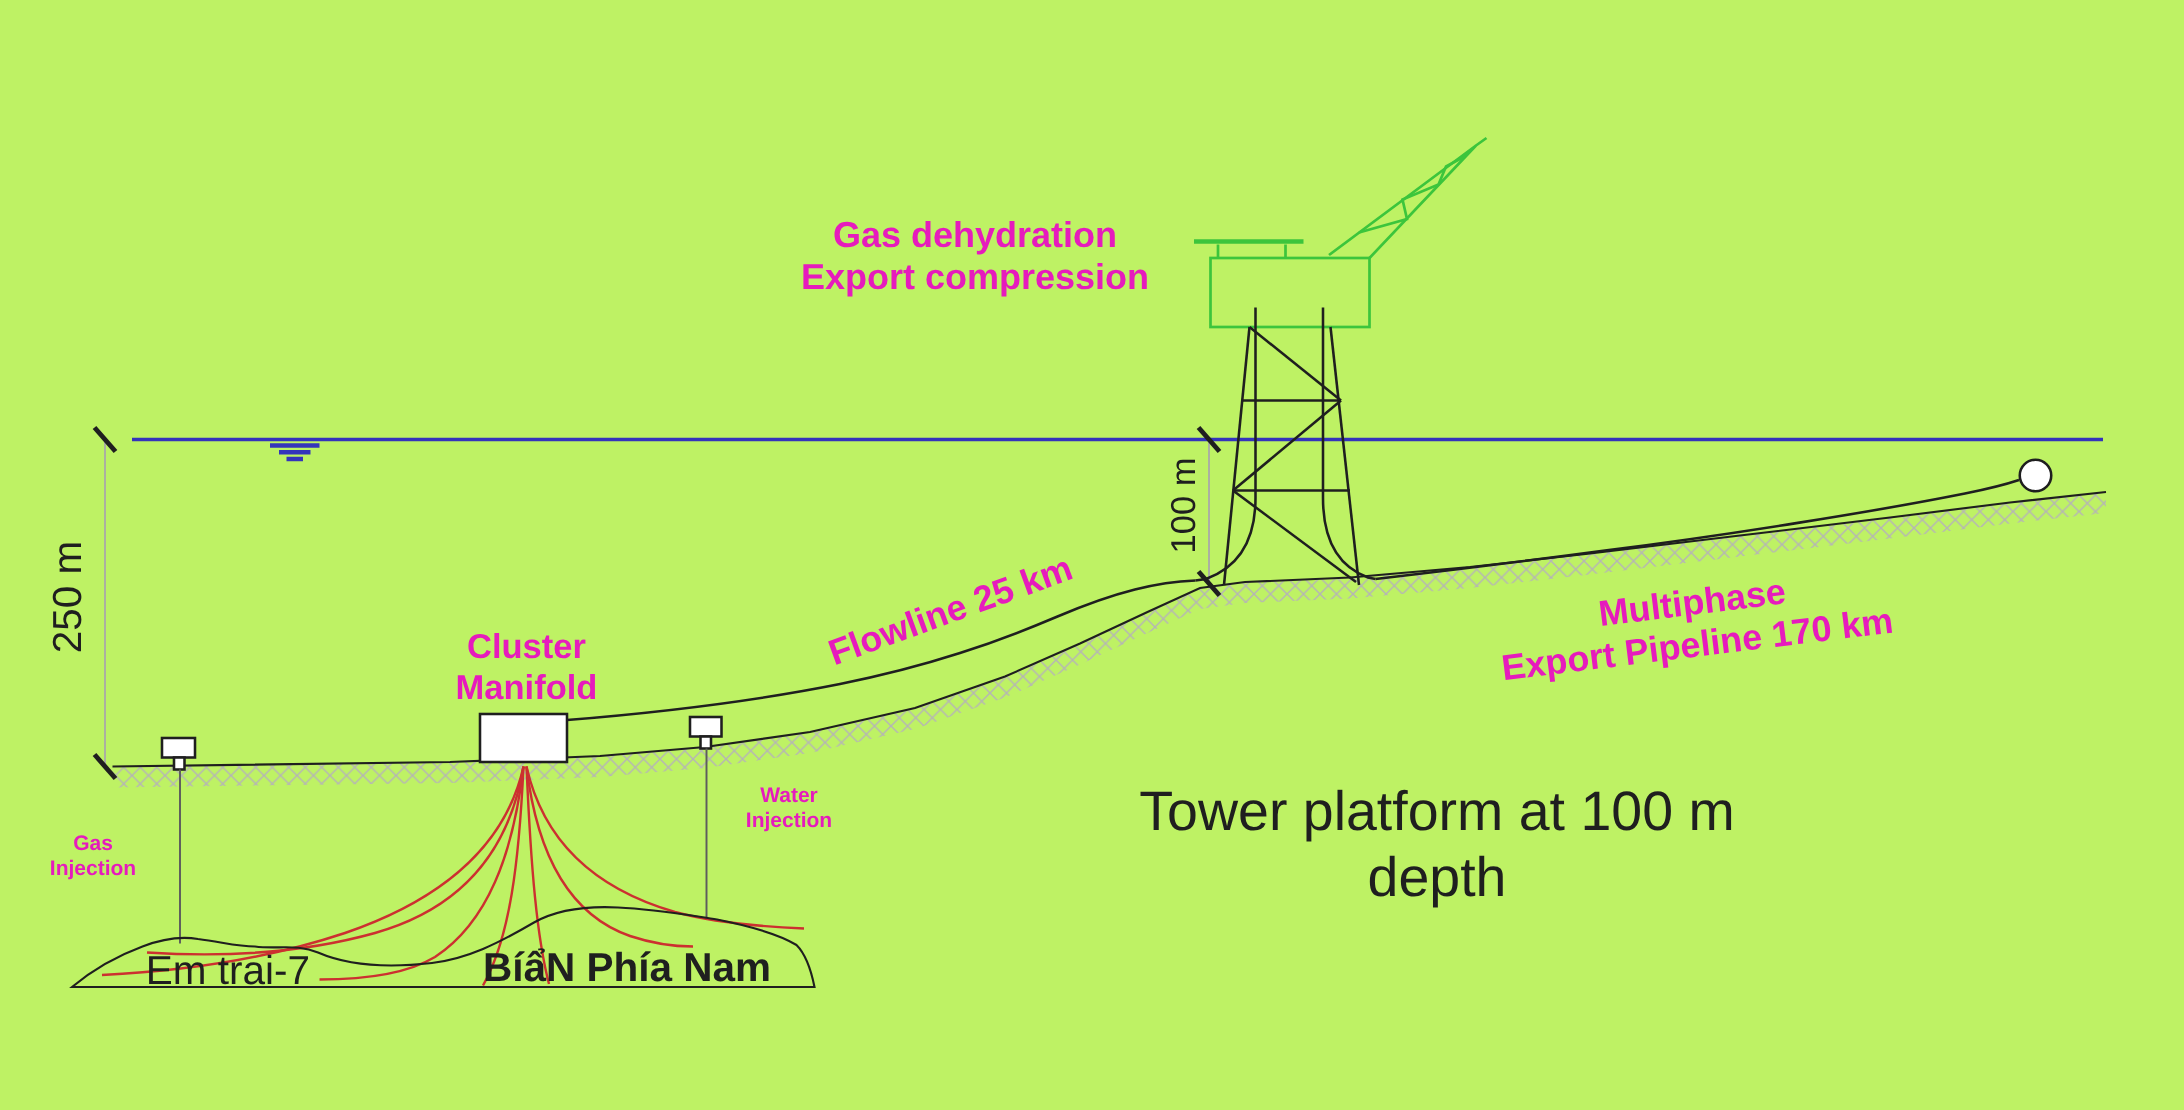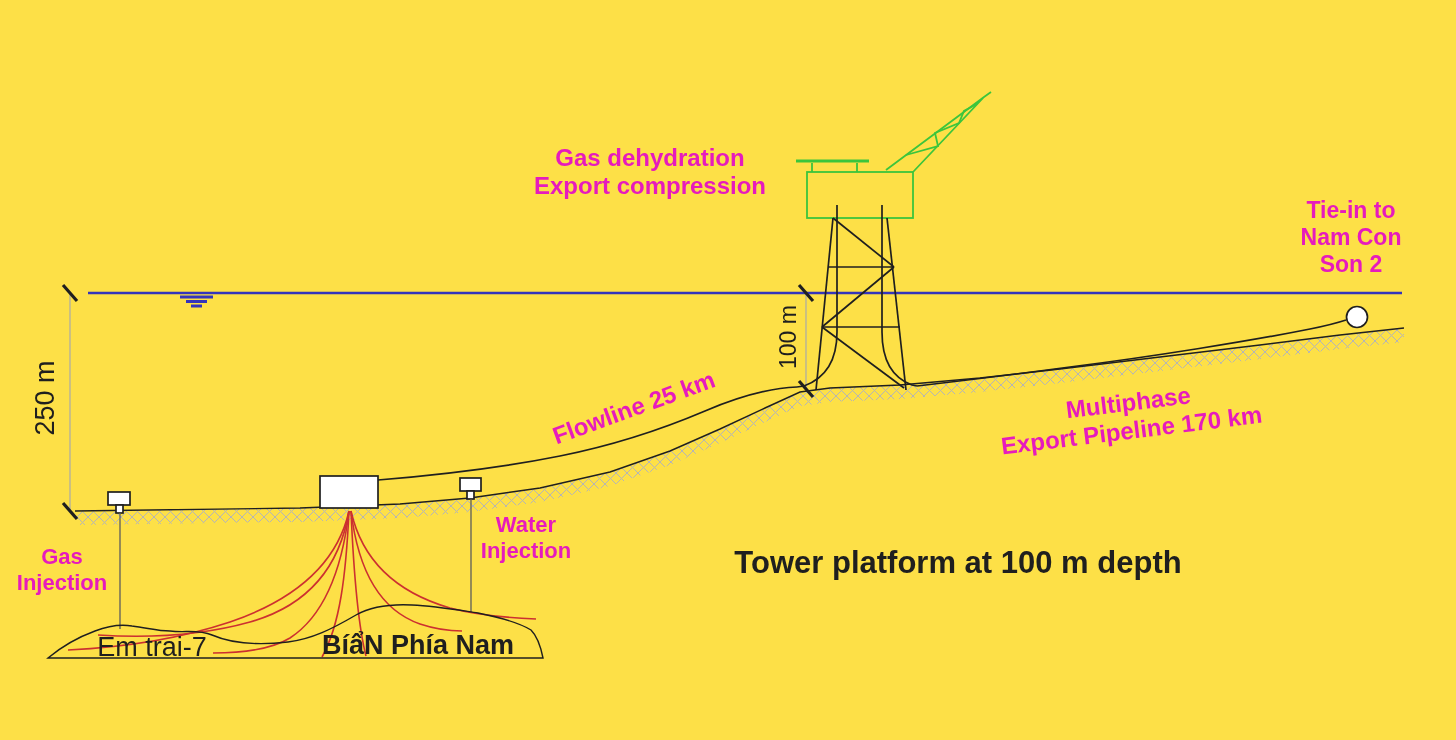--- a/index.html
+++ b/index.html
@@ -1,38 +1,38 @@
 <!DOCTYPE html>
 <html style="--label: #e61bbd; --water: #3434bb; --platform: #3cc53c; --wells: #cc3030; --lines: #1f1f1f; --hatch: #b5b5b5;"><head>
 <meta charset="utf-8">
 <style>
   html,body{margin:0;padding:0;background:#fff;}
   #stage{
     position:relative;
     width:1456px;height:740px;
-    background:#fde047;
+    background:#bef264;
     overflow:hidden;
     font-family:"Liberation Sans", sans-serif;
   }
   #stage svg{position:absolute;left:0;top:0;}
   .lbl{
     position:absolute;
     transform:translate(-50%,-50%);
     white-space:pre-line;
     text-align:center;
     line-height:1.18;
     pointer-events:none;
   }
   .magenta{color:var(--label,#e61bbd);font-weight:700;}
   .blacktxt{color:var(--lines,#1a1a1a);font-weight:400;}
-  .sz31{font-size:31px;font-weight:bold;}
+  .sz31{font-size:37px;}
   .sz27{font-size:27px;}
   .sz24{font-size:24px;}
   .sz23{font-size:23px;}
-  .sz22{font-size:22px;}
+  .sz22{font-size:14px;}
   .rot20{transform:translate(-50%,-50%) rotate(-20deg);}
   .rot7{transform:translate(-50%,-50%) rotate(-7deg);}
   .rot90{transform:translate(-50%,-50%) rotate(-90deg);}
   
   .sv-green{stroke:var(--platform,#3cc53c);fill:none;stroke-width:1.8;}
   .sv-green-thick{stroke:var(--platform,#3cc53c);fill:none;stroke-width:3;}
   .sv-black{stroke:var(--lines,#1f1f1f);fill:none;stroke-width:1.7;}
   .sv-thin{stroke:var(--lines,#1f1f1f);fill:none;stroke-width:1.4;}
   .sv-blue{stroke:var(--water,#3434bb);fill:none;stroke-width:2.4;}
   .sv-blue3{stroke:var(--water,#3434bb);fill:none;stroke-width:3;}
@@ -132,23 +132,23 @@
       <path d="M351,511 C358,570 380,610 420,624 C438,630 452,631 462,631"></path>
       <path d="M351,511 C362,560 395,592 450,608 C480,616 512,618 536,619"></path>
     </g>
 
     <path class="sv-thin" d="M48,658 C60,648 76,638 95,631 C108,626 120,624 132,626 C148,628 158,631 170,631 C185,633 198,629 212,635 C235,645 262,645 288,642 C312,639 332,629 356,615 C372,606 392,604 412,605 C436,606 458,610 478,613 C498,617 518,622 531,630 C538,637 541,648 543,658 L48,658 Z"></path>
   </svg>
 
   <div class="lbl magenta sz24" style="left:650px;top:172px;">Gas dehydration
 Export compression</div>
 
-  <div class="lbl magenta sz23" style="left:1351px;top:238px;">Tie-in to
-Nam Con Son 2</div>
 
+  <div class="lbl magenta sz23" style="left:351px;top:445px;">Cluster
+Manifold</div>
 
   <div class="lbl magenta sz24 rot20" style="left:634px;top:408px;">Flowline 25 km</div>
 
   <div class="lbl magenta sz24 rot7" style="left:1130px;top:417px;">Multiphase
 Export Pipeline 170 km</div>
 
   <div class="lbl magenta sz22" style="left:62px;top:570px;">Gas
 Injection</div>
 
   <div class="lbl magenta sz22" style="left:526px;top:538px;">Water

